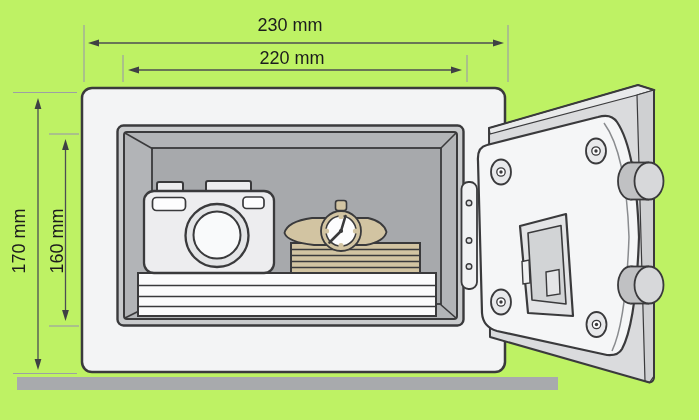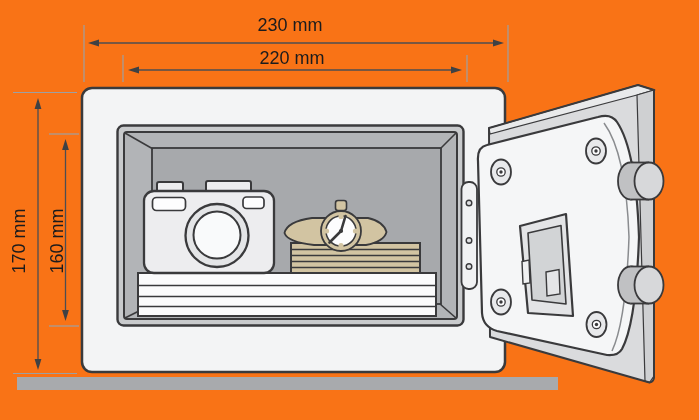--- a/index.html
+++ b/index.html
@@ -1,17 +1,17 @@
 <!DOCTYPE html>
 <html><head>
 <meta charset="utf-8">
 <style>
   html,body{margin:0;padding:0;background:#ffffff;}
   .stage{
-    position:relative;width:699px;height:420px;background:#f97316;overflow:hidden;
+    position:relative;width:699px;height:420px;background:#bef264;overflow:hidden;
     font-family:"Liberation Sans", sans-serif;
   }
   .dim-text{
     font-family:"Liberation Sans", sans-serif;
     font-size:18px;
     fill:#1b1b1d;
   }
 </style>
 </head>
 <body>

